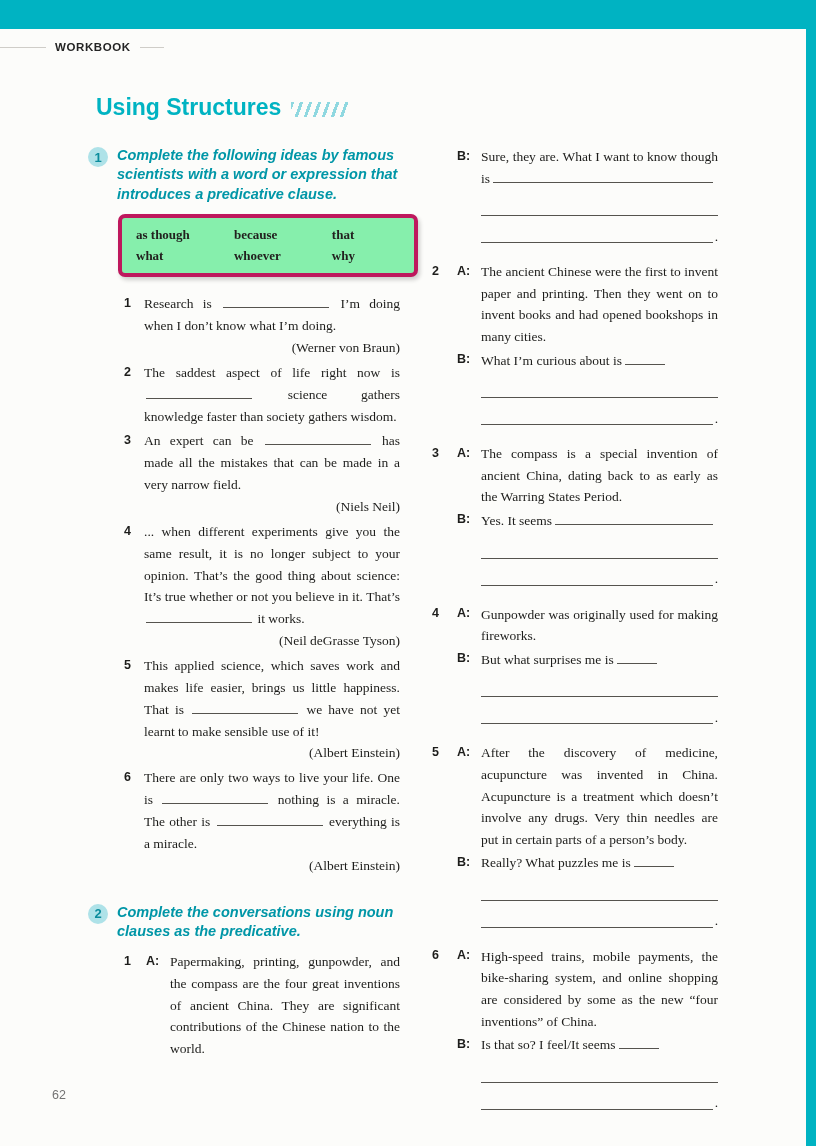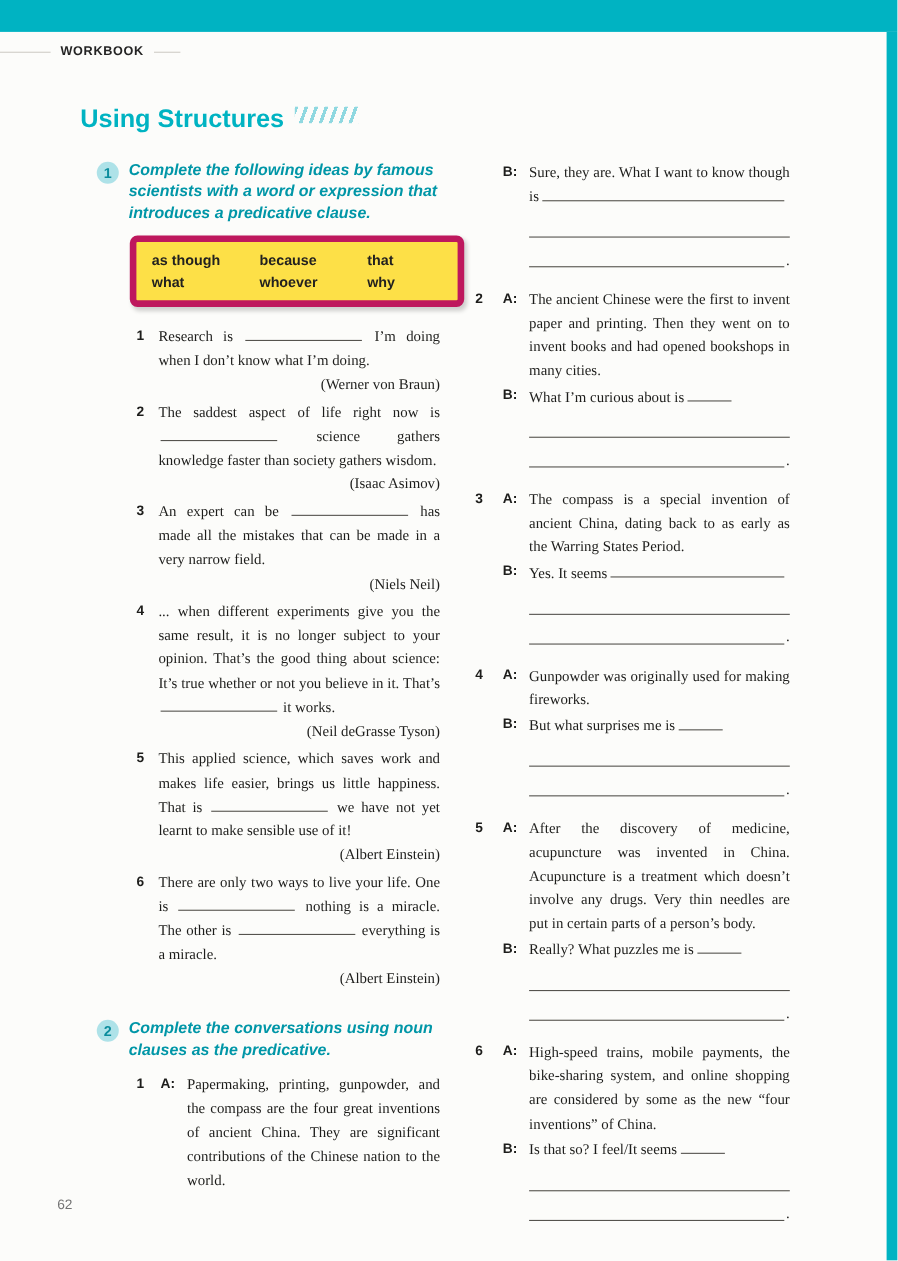--- a/index.html
+++ b/index.html
@@ -14,37 +14,37 @@
     background:#fcfcfa;color:var(--ink);
     font-family:"Liberation Serif",serif;overflow:hidden;
   }
   .top-bar{position:absolute;top:0;left:0;width:100%;height:29px;background:var(--accent);}
   .right-bar{position:absolute;top:29px;right:0;width:10px;bottom:0;background:var(--accent);}
   .header{position:absolute;top:41px;left:0;display:flex;align-items:center;}
   .hline{height:1px;background:#cfcdc8;}
   .hline.l{width:46px;margin-right:9px;}
   .hline.r{width:24px;margin-left:9px;}
   .header-label{font-family:"Liberation Sans",sans-serif;font-weight:bold;font-size:11.5px;letter-spacing:.6px;color:#242424;}
-  .title{position:absolute;top:94px;left:73px;margin:0;
+  .title{position:absolute;top:94px;left:96px;margin:0;
     font-family:"Liberation Sans",sans-serif;font-weight:bold;font-size:23px;color:var(--accent);
-    display:flex;align-items:flex-start;gap:10px;}
+    display:flex;align-items:center;gap:10px;}
   .hatch{display:inline-block;width:58px;height:15px;margin-top:3px;
     background:repeating-linear-gradient(110deg,#8fd8e0 0px,#8fd8e0 3px,transparent 3px,transparent 8.5px);}
   .col{position:absolute;top:146px;}
   .left-col{left:88px;width:312px;}
   .right-col{left:432px;width:286px;}
   .ex-header{display:flex;gap:9px;margin-bottom:10px;}
   .ex-num{flex:0 0 20px;width:20px;height:20px;border-radius:50%;background:#aee2e8;color:#0a8c9c;
     font-family:"Liberation Sans",sans-serif;font-weight:bold;font-size:13px;
     display:flex;align-items:center;justify-content:center;margin-top:1px;}
   .ex-instruction{font-family:"Liberation Sans",sans-serif;font-weight:bold;font-size:14.5px;line-height:1.34;color:var(--heading);font-style:italic;}
-  .word-bank{margin:8px 0 16px 30px;width:264px;border:6px solid #be185d;border-radius:7px;background:#fde047;
+  .word-bank{margin:8px 0 16px 30px;width:264px;border:4px solid #be185d;border-radius:7px;background:#86efac;
     box-shadow:2px 3px 4px rgba(0,0,0,.18);padding:9px 14px;
     display:grid;grid-template-columns:1.15fr 1.15fr .8fr;row-gap:5px;
-    font-family:Liberation Sans, sans-serif;font-weight:bold;font-size:13px;color:#22211f;}
+    font-family:Liberation Serif, serif;font-weight:bold;font-size:13px;color:#22211f;}
   .item{display:flex;margin:0 0 3px 36px;}
   .item-num{flex:0 0 20px;font-family:"Liberation Sans",sans-serif;font-weight:bold;font-size:12.5px;padding-top:3px;}
   .item-body{flex:1;min-width:0;font-size:13.5px;line-height:1.62;text-align:justify;}
   .blank{display:inline-block;width:106px;height:13px;border-bottom:1px solid var(--rule);margin:0 2px;}
   .attribution{text-align:right;}
   .ex-header.ex2{margin-top:26px;}
   .conv{display:flex;margin-bottom:16px;}
   .left-col .conv{margin-left:36px;}
   .left-col .conv-num{flex:0 0 22px;}
   .conv-num{flex:0 0 25px;font-family:"Liberation Sans",sans-serif;font-weight:bold;font-size:12.5px;padding-top:2.5px;}
@@ -88,21 +88,21 @@
       <span class="wb-word">whoever</span>
       <span class="wb-word">why</span>
     </div>
   <div id="ex1-items">
       <div class="item">
         <span class="item-num">1</span>
         <div class="item-body"><span class="seg">Research is </span><span class="blank"></span> <span class="seg">I’m doing when I don’t know what I’m doing. </span><div class="attribution">(Werner von Braun)</div></div>
       </div>
       <div class="item">
         <span class="item-num">2</span>
-        <div class="item-body"><span class="seg">The saddest aspect of life right now is </span><span class="blank"></span> <span class="seg">science gathers knowledge faster than society gathers wisdom. </span><div class="attribution">(Isaac Asimov)</div></div>
+        <div class="item-body"><span class="seg">The saddest aspect of life right now is </span><span class="blank"></span> <span class="seg">science gathers knowledge faster than society gathers wisdom. </span></div>
       </div>
       <div class="item">
         <span class="item-num">3</span>
         <div class="item-body"><span class="seg">An expert can be </span><span class="blank"></span> <span class="seg">has made all the mistakes that can be made in a very narrow field. </span><div class="attribution">(Niels Neil)</div></div>
       </div>
       <div class="item">
         <span class="item-num">4</span>
         <div class="item-body"><span class="seg">... when different experiments give you the same result, it is no longer subject to your opinion. That’s the good thing about science: It’s true whether or not you believe in it. That’s </span><span class="blank"></span> <span class="seg">it works. </span><div class="attribution">(Neil deGrasse Tyson)</div></div>
       </div>
       <div class="item">

